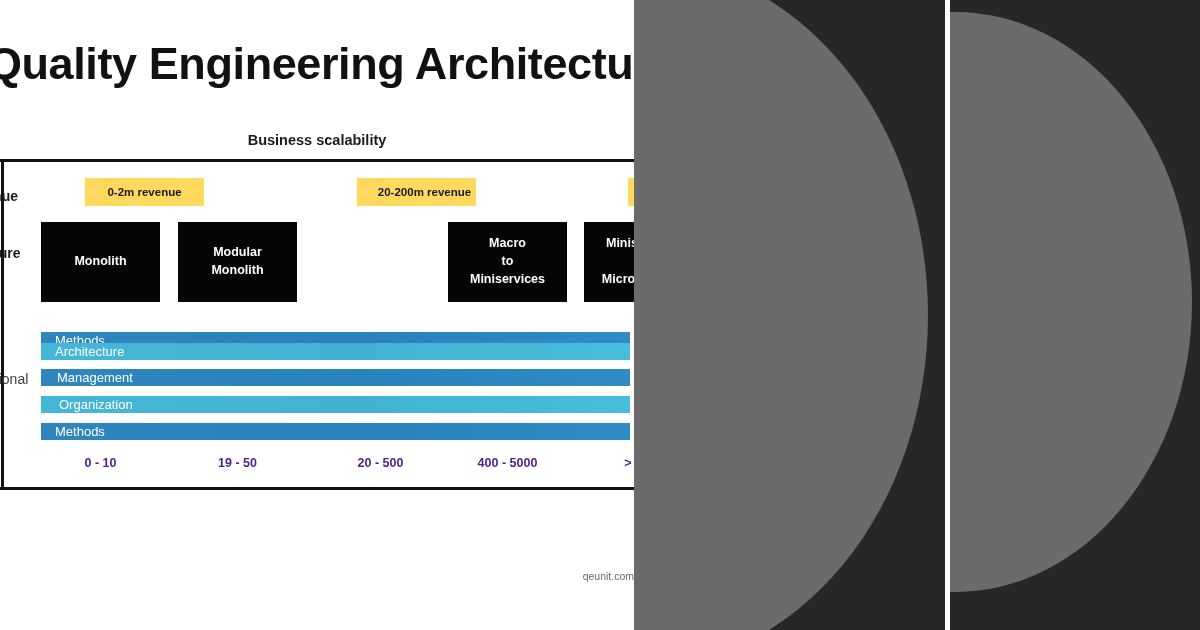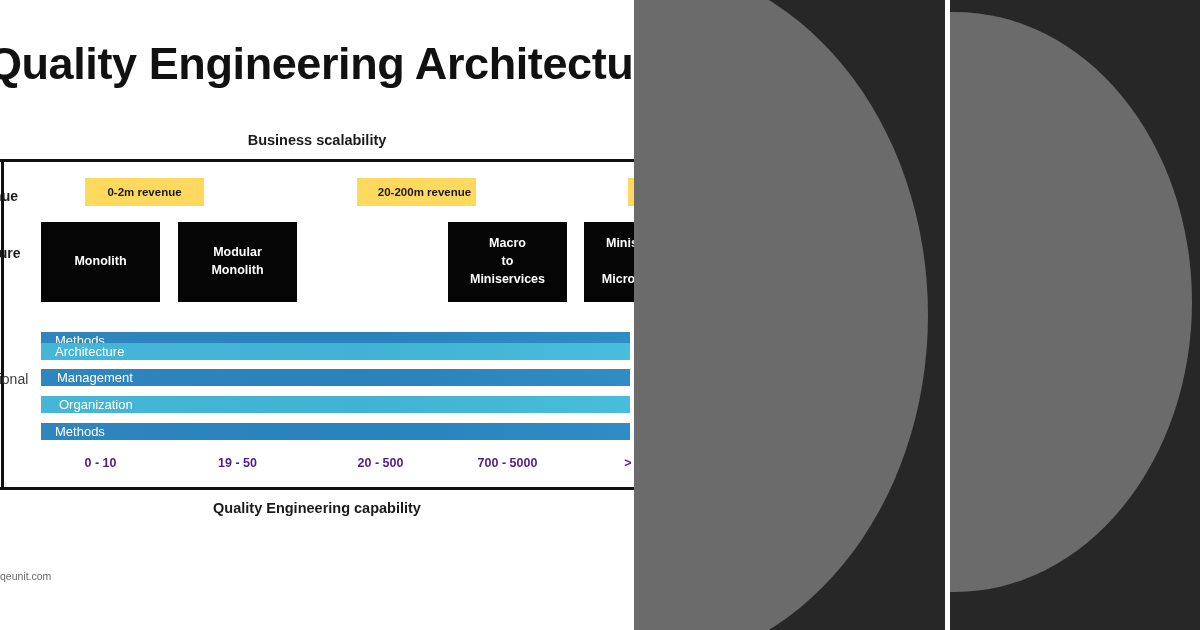--- a/index.html
+++ b/index.html
@@ -95,21 +95,21 @@
   .bar.light { background:linear-gradient(90deg,#45b6d6 0%,#41b2d3 55%,#48bddc 100%); }
   .bar.b0 { top:332px; } .bar.b1 { top:343px; } .bar.b2 { top:369px;padding-left:16px; }
   .bar.b3 { top:396px;padding-left:18px; } .bar.b4 { top:423px; }
 
   #subtitle-bottom {
     position:absolute; top:500px; left:0; width:634px;
     text-align:center; font-size:14.5px; font-weight:bold; color:#1a1a1a;
   }
   #footer {
     position:absolute; top:570px; left:0; width:634px;
-    text-align:left; font-size:10.5px; color:#6a6a6a;
+    text-align:right; font-size:10.5px; color:#6a6a6a;
   }
 </style>
 </head>
 <body>
 
 <div id="content">
 
   <div id="title">Quality Engineering Architecture</div>
 
   <div id="subtitle-top">Business scalability</div>
@@ -133,24 +133,23 @@
 
   <div class="bar b0 dark">Methods</div>
   <div class="bar b1 light">Architecture</div>
   <div class="bar b2 dark">Management</div>
   <div class="bar b3 light">Organization</div>
   <div class="bar b4 dark">Methods</div>
 
   <div class="col c0 axis-tick">0 - 10</div>
   <div class="col c1 axis-tick">19 - 50</div>
   <div class="col c2 axis-tick">20 - 500</div>
-  <div class="col c3 axis-tick">700 - 5000</div>
+  <div class="col c3 axis-tick">400 - 5000</div>
   <div class="col c4 axis-tick">&gt; 5000</div>
 
-  <div id="subtitle-bottom">Quality Engineering capability</div>
 
   <div id="footer">qeunit.com</div>
 </div>
 
 <div class="panel" id="panel-a">
   <div class="circle" id="circle-a"></div>
 </div>
 <div id="panel-gap"></div>
 <div class="panel" id="panel-b">
   <div class="circle" id="circle-b"></div>

